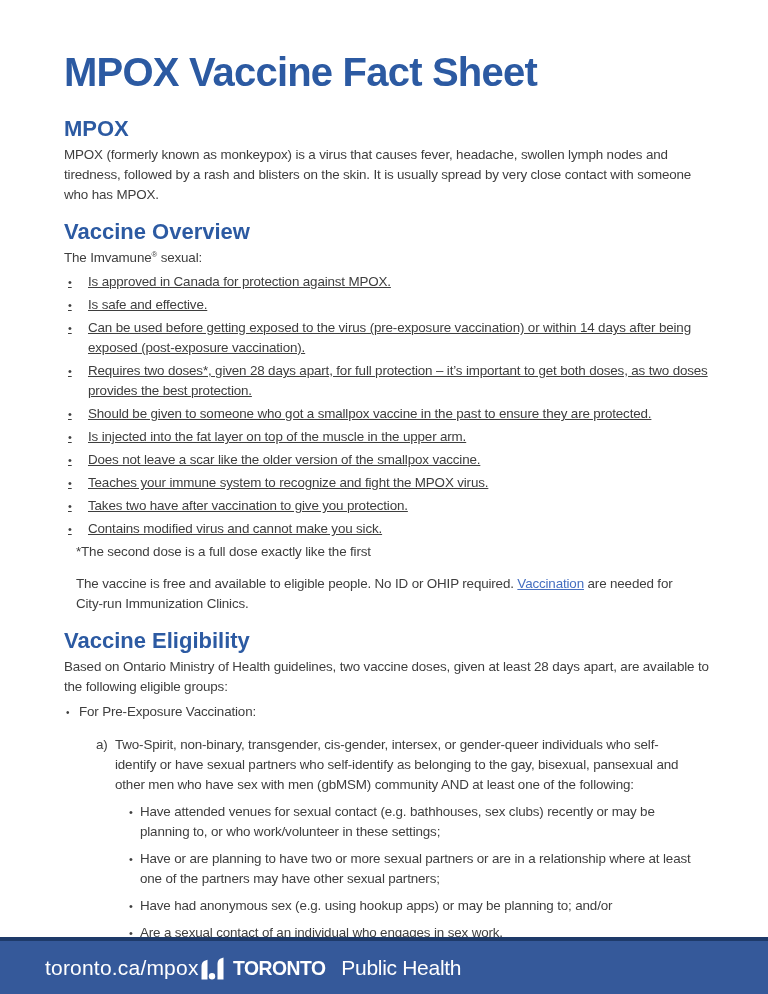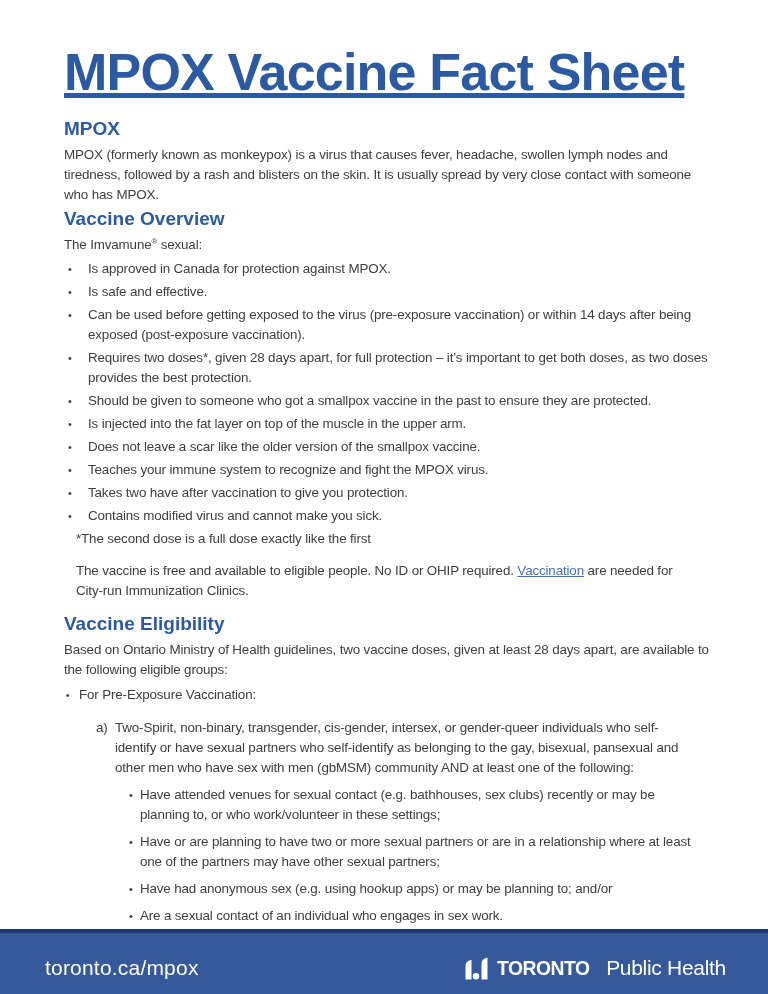--- a/index.html
+++ b/index.html
@@ -9,44 +9,43 @@
     font-family:"Liberation Sans",sans-serif;
     color:#3e3e3e;
     position:relative;
     overflow:hidden;
   }
   .page{position:absolute;inset:0;}
   .content{padding:50px 58px 0 64px;}
 
   h1.doc-title{
     color:#2c5aa2;
-    font-size:52px;
+    font-size:40px;
     font-weight:bold;
     letter-spacing:-0.8px;
     line-height:44px;
     margin:0 0 24px 0;
-    text-decoration:underline;
   }
   h2.section-heading{
     color:#2c5aa2;
-    font-size:19px;
+    font-size:22px;
     font-weight:bold;
     line-height:22px;
-    margin:3px 0 5px 0;
+    margin:16px 0 5px 0;
   }
   .body-text{
     font-size:13.4px;
     line-height:20px;
     letter-spacing:-0.15px;
     margin:12px;
   }
   p.para{margin:0 0 2px 0;}
 
   
-  .bullet-list{margin:4px 0 0 0;}
+  .bullet-list{margin:4px 0 0 0;text-decoration:underline;}
   .bullet-row{display:flex;margin:0 0 3px 0;}
   .dot{flex:none;width:24px;padding-left:4px;box-sizing:border-box;}
   .dot::before{content:"\2022";font-size:11px;line-height:20px;}
   .bullet-text{flex:1;}
 
   .footnote{margin-top:3px;}
   .availability{margin-top:9px;}
   a.doc-link{color:#466fc0;text-decoration:underline;cursor:pointer;}
 
   
@@ -65,22 +64,22 @@
   .sub-text{flex:1;}
 
   sup.reg{font-size:58%;vertical-align:super;line-height:0;}
 
   
   .footer{
     position:absolute;left:0;right:0;bottom:0;
     height:53px;
     background:#35599a;
     border-top:4px solid #1e3a69;
-    display:flex;align-items:center;justify-content:space-between;
-    padding:8px 42px 0 45px;
+    display:flex;align-items:center;
+    padding:0 42px 0 45px;
   }
   .footer-url{
     color:#ffffff;
     font-size:21px;
     letter-spacing:0.2px;
   }
   .footer-logo{display:flex;align-items:center;color:#ffffff;}
   .logo-icon{margin-right:7px;display:block;}
   .logo-wordmark{
     font-size:21px;font-weight:800;letter-spacing:-0.5px;

